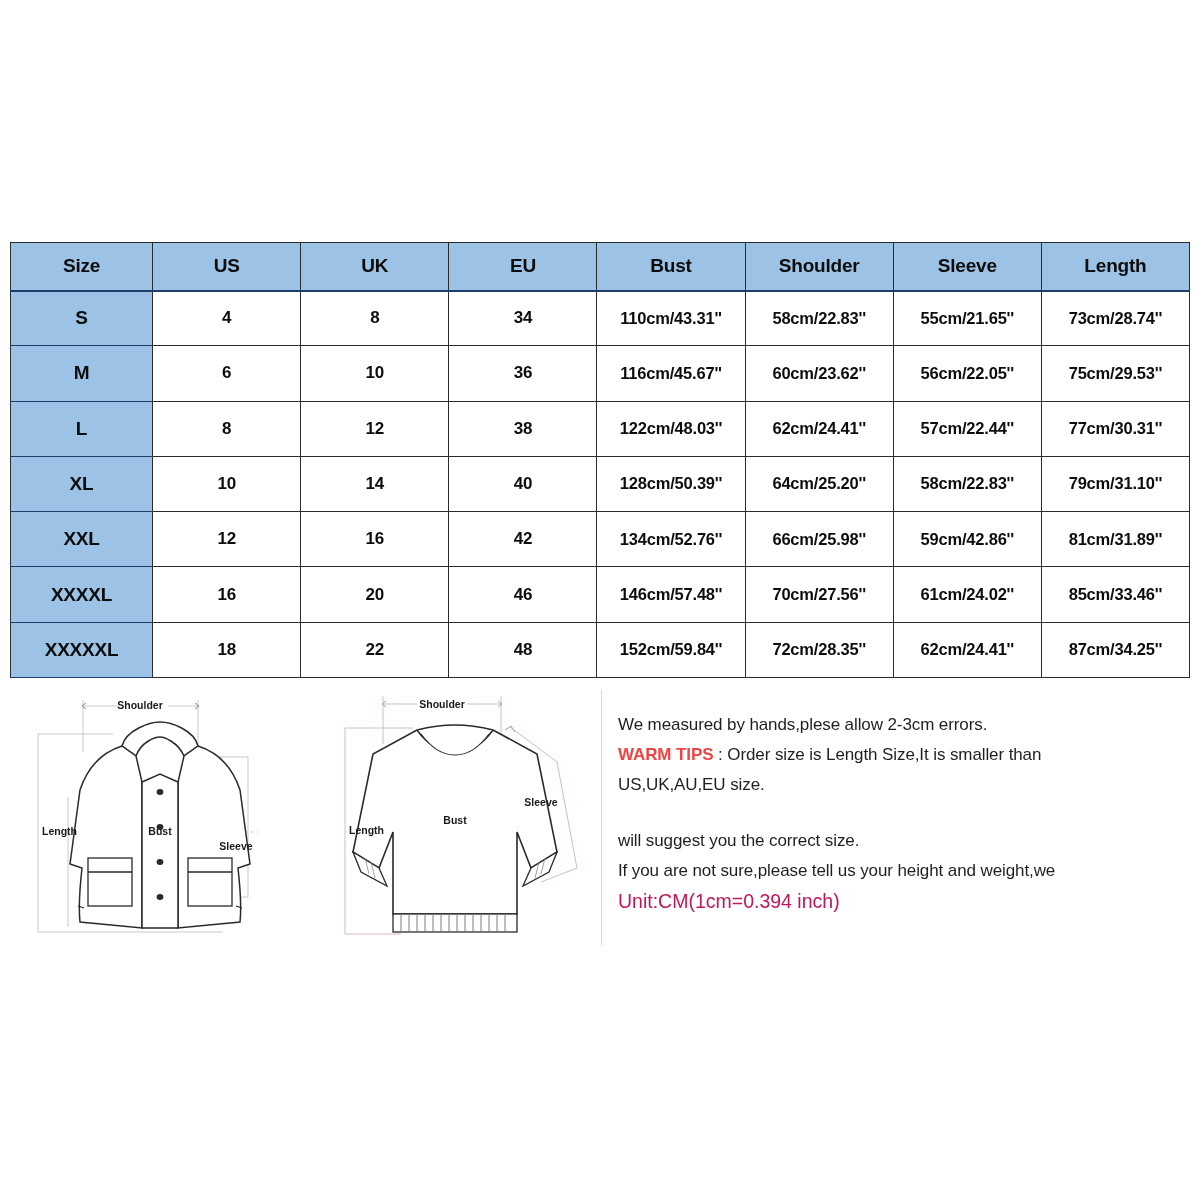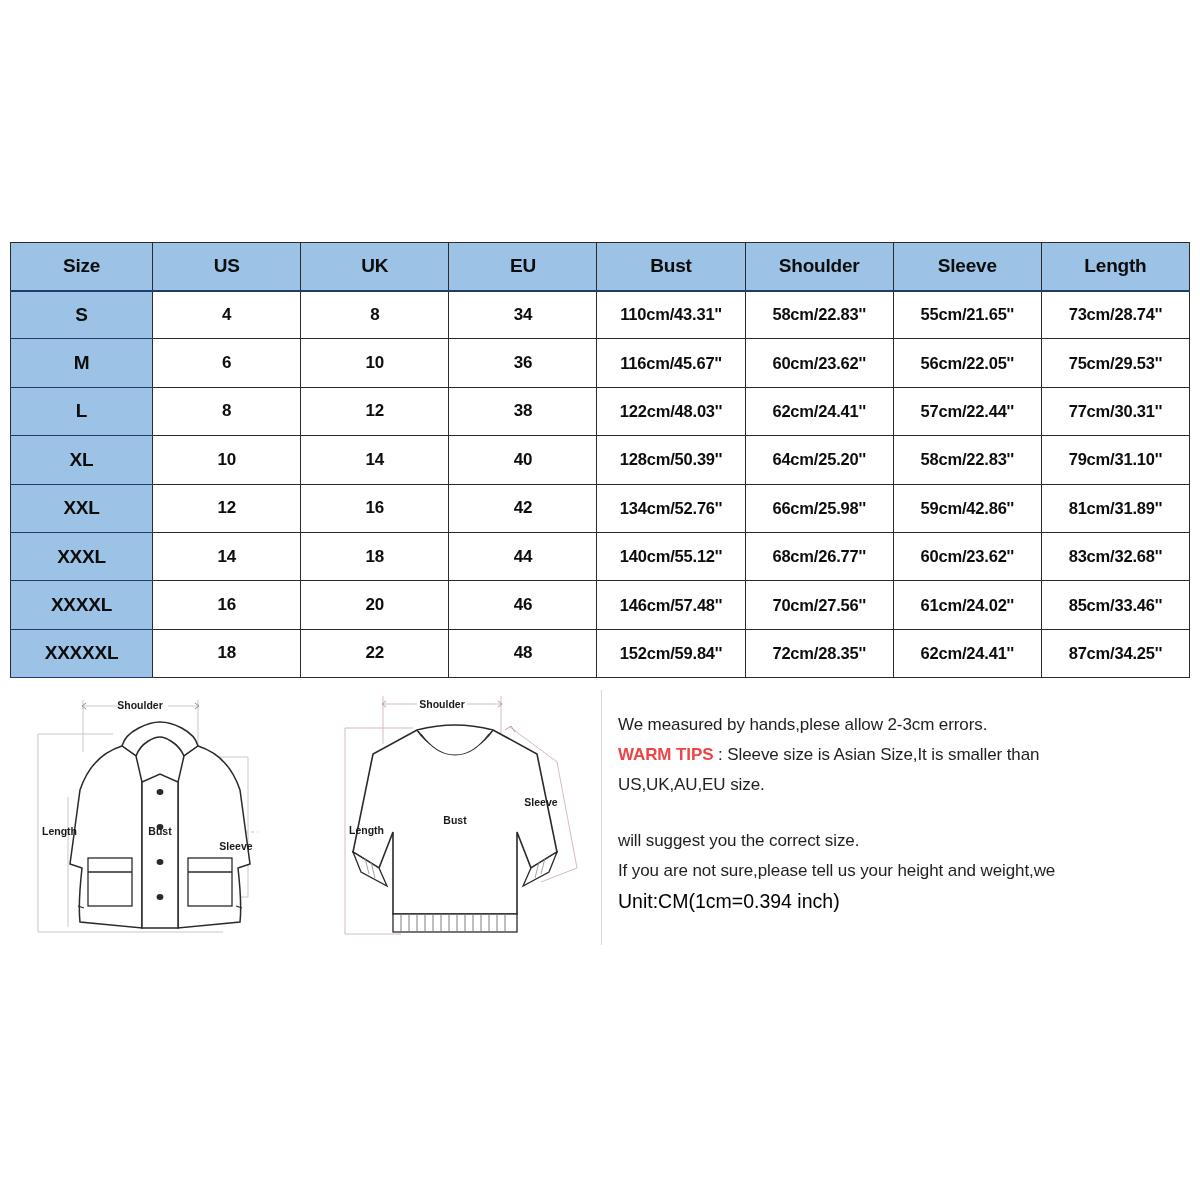--- a/index.html
+++ b/index.html
@@ -83,21 +83,21 @@
     width: 560px;
   }
   .info-line {
     font-size: 17px;
     color: #1f1f1f;
     line-height: 30px;
     letter-spacing: -0.1px;
   }
   .warm-tips { color: #ef4444; font-weight: bold; }
   .info-gap { height: 26px; }
-  .unit-line { color: #000000; font-size: 19.5px; line-height: 30px; }
+  .unit-line { color: #be185d; font-size: 19.5px; line-height: 30px; }
 </style>
 </head>
 <body>
 
 <div id="page">
 
   <div id="size-table-wrap">
     <table class="size-table">
       <colgroup>
         <col class="c-size">
@@ -164,30 +164,20 @@
         </tr>
         <tr>
           <td class="sizecell">XXL</td>
           <td class="num">12</td>
           <td class="num">16</td>
           <td class="num">42</td>
           <td class="meas">134cm/52.76''</td>
           <td class="meas">66cm/25.98''</td>
           <td class="meas">59cm/42.86''</td>
           <td class="meas">81cm/31.89''</td>
-        </tr>
-        <tr>
-          <td class="sizecell">XXXL</td>
-          <td class="num">14</td>
-          <td class="num">18</td>
-          <td class="num">44</td>
-          <td class="meas">140cm/55.12''</td>
-          <td class="meas">68cm/26.77''</td>
-          <td class="meas">60cm/23.62''</td>
-          <td class="meas">83cm/32.68''</td>
         </tr>
         <tr>
           <td class="sizecell">XXXXL</td>
           <td class="num">16</td>
           <td class="num">20</td>
           <td class="num">46</td>
           <td class="meas">146cm/57.48''</td>
           <td class="meas">70cm/27.56''</td>
           <td class="meas">61cm/24.02''</td>
           <td class="meas">85cm/33.46''</td>
@@ -331,21 +321,21 @@
         <text class="dlabel" x="44" y="152" text-anchor="start">Length</text>
         <text class="dlabel" x="150" y="142" text-anchor="middle">Bust</text>
         <text class="dlabel" x="236" y="124" text-anchor="middle">Sleeve</text>
       </svg>
     </div>
 
     <div id="vdivider"></div>
 
     <div id="info-block">
       <div class="info-line">We measured by hands,plese allow 2-3cm errors.</div>
-      <div class="info-line"><span class="warm-tips">WARM TIPS</span><span> : </span><span>Sleeve size is Asian Size,It is smaller than</span></div>
+      <div class="info-line"><span class="warm-tips">WARM TIPS</span><span> : </span><span>Order size is Length Size,It is smaller than</span></div>
       <div class="info-line">US,UK,AU,EU size.</div>
       <div class="info-gap"></div>
       <div class="info-line">will suggest you the correct size.</div>
       <div class="info-line">If you are not sure,please tell us your height and weight,we</div>
       <div class="unit-line">Unit:CM(1cm=0.394 inch)</div>
     </div>
 
   </div>
 </div>
 

